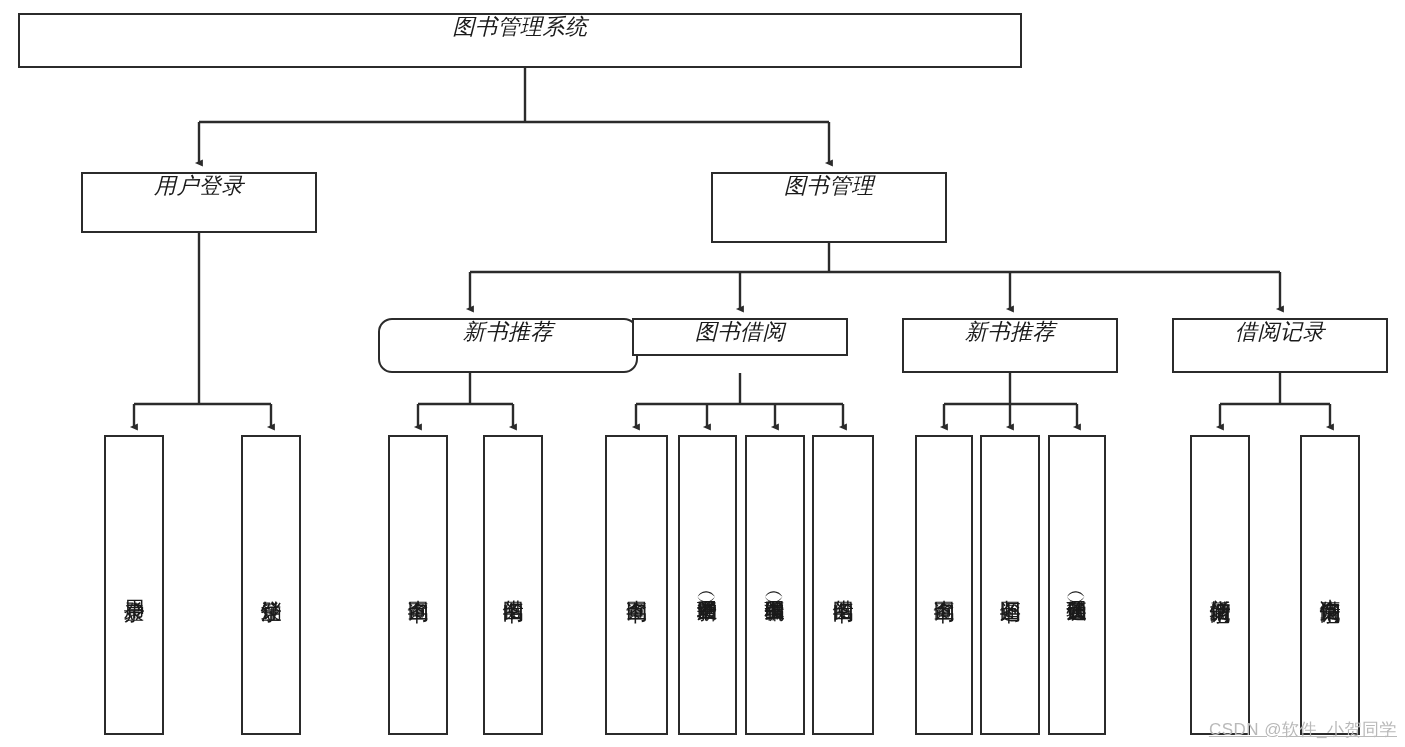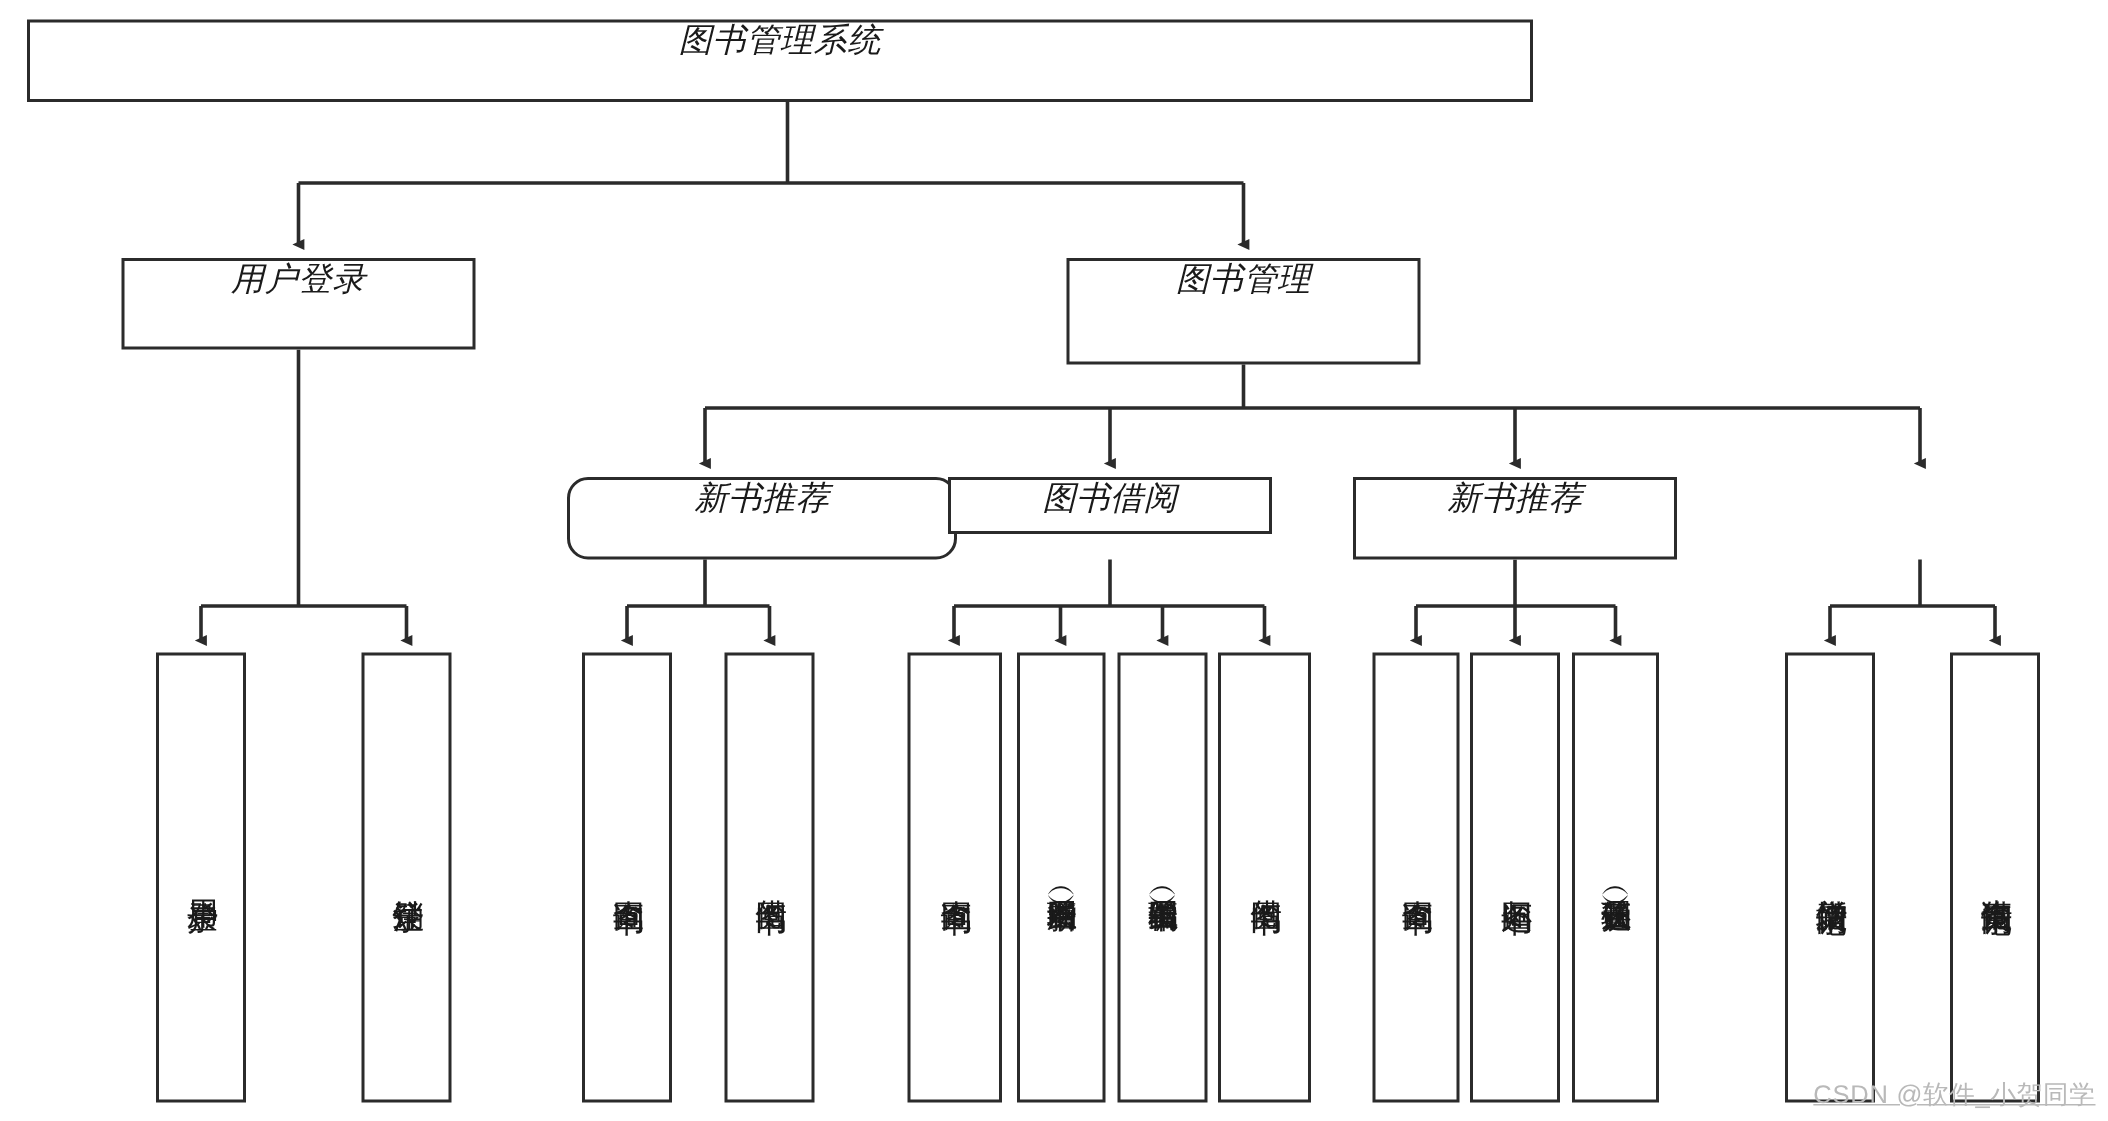--- a/index.html
+++ b/index.html
@@ -154,20 +154,23 @@
 
   <div class="node-box" id="node-l3-0" style="left: 378px; top: 318px; width: 260px; height: 55px; border-radius: 14px;">
     <span class="node-label">新书推荐</span>
   </div>
   <div class="node-box" id="node-l3-1" style="left: 632px; top: 318px; width: 216px; height: 38px;">
     <span class="node-label">图书借阅</span>
   </div>
   <div class="node-box" id="node-l3-2" style="left: 902px; top: 318px; width: 216px; height: 55px;">
     <span class="node-label">新书推荐</span>
   </div>
+  <div class="node-box" id="node-l3-3" style="left: 1172px; top: 318px; width: 216px; height: 55px;">
+    <span class="node-label">借阅记录</span>
+  </div>
 
   <div class="leaf-box" id="leaf-0" style="left: 104px; top: 435px; width: 60px; height: 300px;">
     <span class="leaf-label">用户登录</span>
   </div>
   <div class="leaf-box" id="leaf-1" style="left: 241px; top: 435px; width: 60px; height: 300px;">
     <span class="leaf-label">注销登录</span>
   </div>
   <div class="leaf-box" id="leaf-2" style="left: 388px; top: 435px; width: 60px; height: 300px;">
     <span class="leaf-label">查询图书</span>
   </div>

